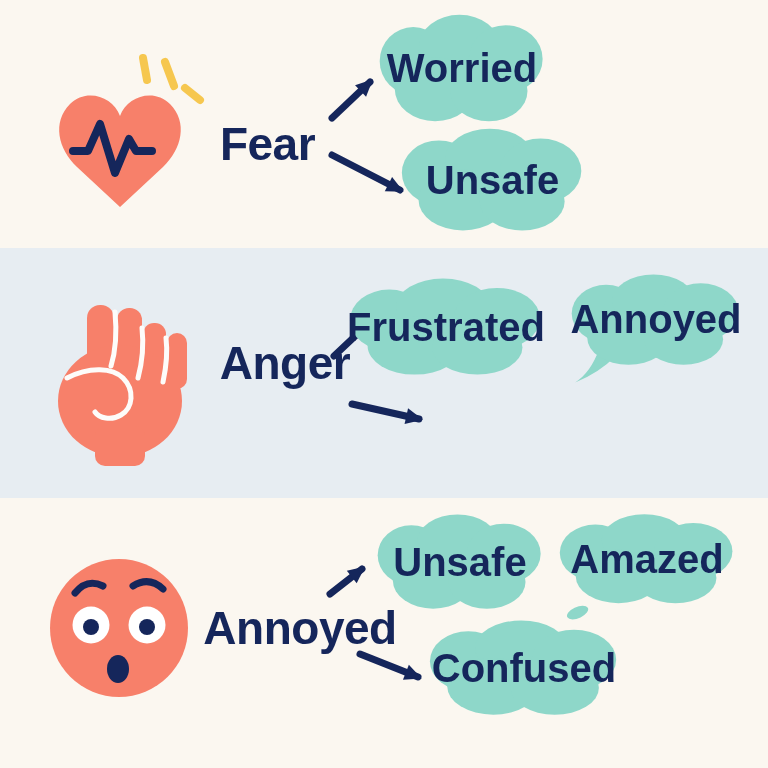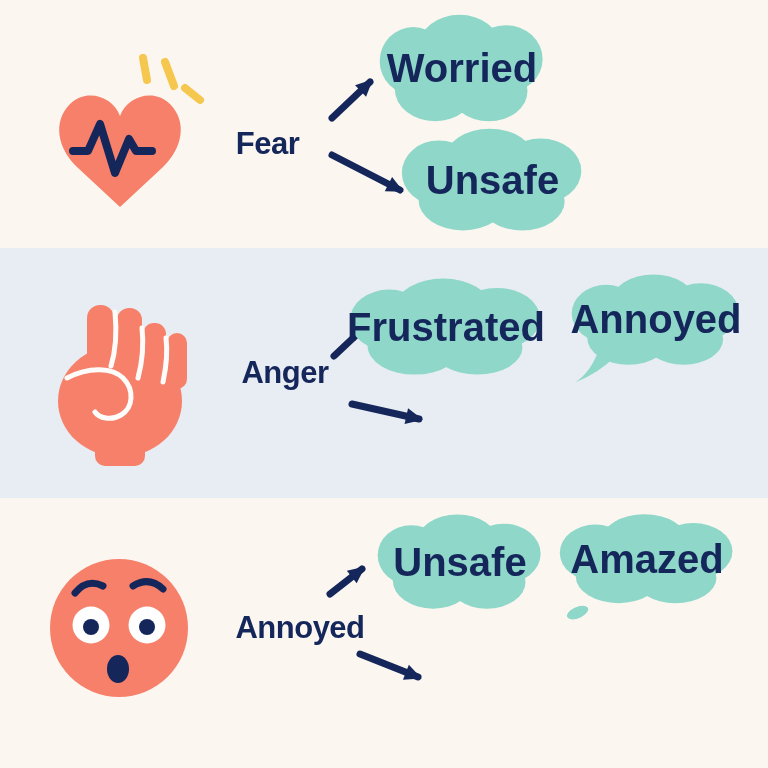--- a/index.html
+++ b/index.html
@@ -8,21 +8,21 @@
     font-family:"Liberation Sans",sans-serif;
     background:#FBF7F0;
   }
   .band{position:absolute;left:0;width:768px;}
   .band--fear{top:0;height:248px;background:#FBF7F0;}
   .band--anger{top:248px;height:250px;background:#E7EDF2;}
   .band--surprise{top:498px;height:270px;background:#FBF7F0;}
   .abs{position:absolute;}
   .emotion-label{
     position:absolute;display:flex;align-items:center;justify-content:center;
-    font-size:31px;font-weight:700;color:#15265B;white-space:nowrap;
+    font-size:46px;font-weight:700;color:#15265B;white-space:nowrap;
     letter-spacing:-0.5px;
   }
   .cloud{position:absolute;}
   .cloud svg{position:absolute;inset:0;width:100%;height:100%;}
   .cloud-label{
     position:absolute;left:0;width:100%;top:0;height:100%;
     display:flex;align-items:center;justify-content:center;
     font-size:40px;font-weight:700;color:#15265B;white-space:nowrap;
   }
   .cloud-label--body{height:85.7%;}
@@ -127,21 +127,21 @@
         </g>
         <g fill="none" stroke="#FDFCFA" stroke-width="5" stroke-linecap="round">
           <path d="M70,14 C72,35 70,55 66,68"></path>
           <path d="M97,30 C99,48 97,65 93,80"></path>
           <path d="M121,40 C123,56 121,70 118,84"></path>
           <path d="M22,80 C45,68 68,70 78,80 C90,92 88,110 76,117 C66,123 54,120 50,114"></path>
         </g>
       </svg>
     </div>
 
-    <div class="emotion-label" style="left:205px;top:98px;width:160px;height:54px">Anger</div>
+    <div class="emotion-label" style="left:205px;top:88px;width:160px;height:54px">Anger</div>
 
     <div class="abs arrow" style="left:326px;top:64px;width:56px;height:52px">
       <svg viewBox="0 0 56 52">
         <line x1="8" y1="44" x2="42" y2="12" stroke="#15265B" stroke-width="7" stroke-linecap="round" marker-end="url(#ah)"></line>
       </svg>
     </div>
 
     <div class="abs arrow" style="left:344px;top:144px;width:90px;height:40px">
       <svg viewBox="0 0 90 40">
         <line x1="8" y1="12" x2="75" y2="27" stroke="#15265B" stroke-width="7" stroke-linecap="round" marker-end="url(#ah)"></line>
@@ -202,15 +202,21 @@
       <div class="cloud-label">Unsafe</div>
     </div>
 
     <div class="cloud" style="left:558px;top:14px;width:178px;height:110px">
       <svg viewBox="0 0 200 140" preserveAspectRatio="none">
         <use href="#cloud-thought" fill="#8ED7C9"></use>
       </svg>
       <div class="cloud-label cloud-label--body">Amazed</div>
     </div>
 
+    <div class="cloud" style="left:428px;top:120px;width:192px;height:100px">
+      <svg viewBox="0 0 200 120" preserveAspectRatio="none">
+        <use href="#cloud-plain" fill="#8ED7C9"></use>
+      </svg>
+      <div class="cloud-label">Confused</div>
+    </div>
   </div>
 
 </div>
 
 </body></html>

